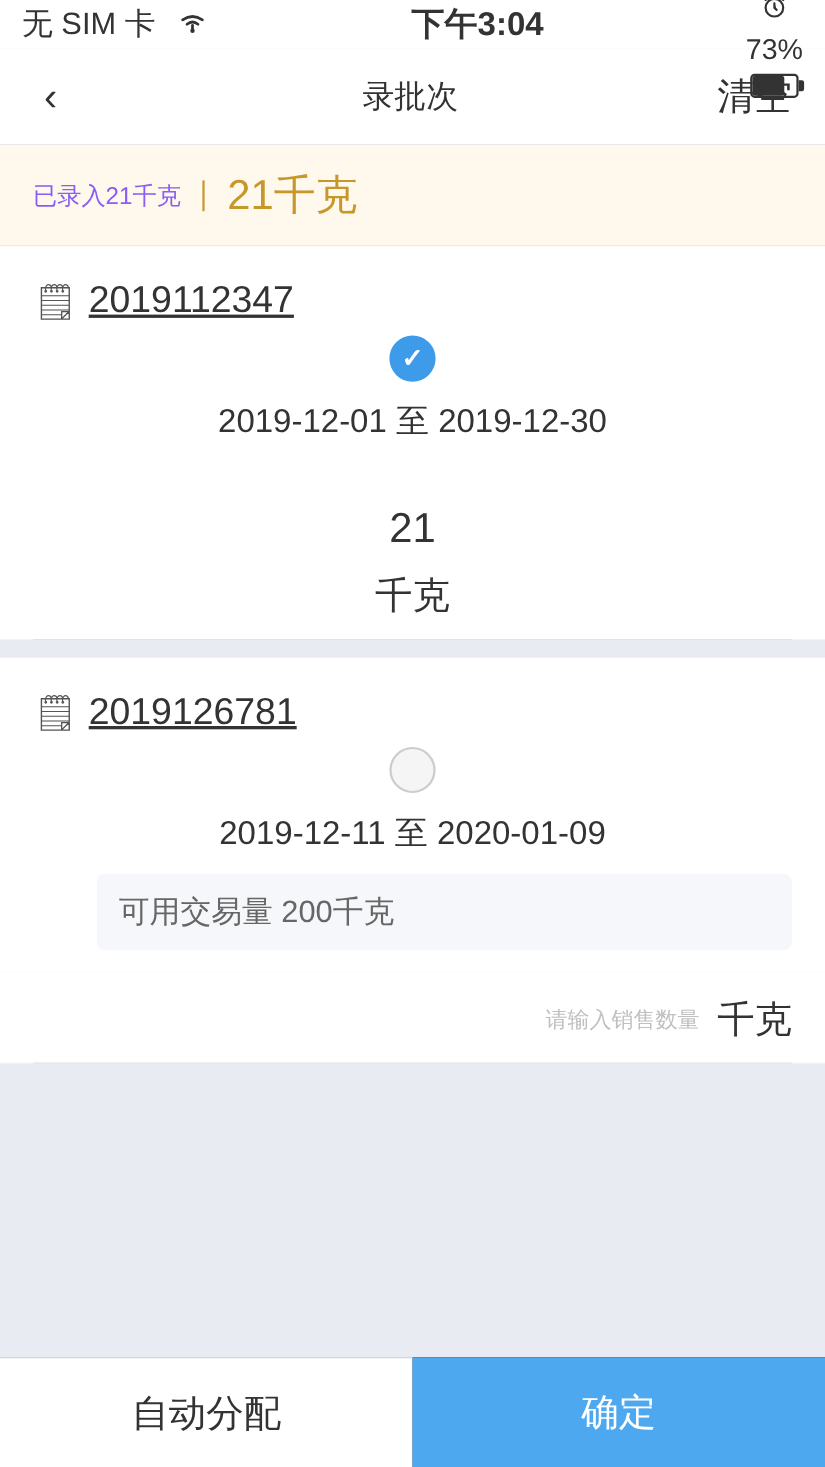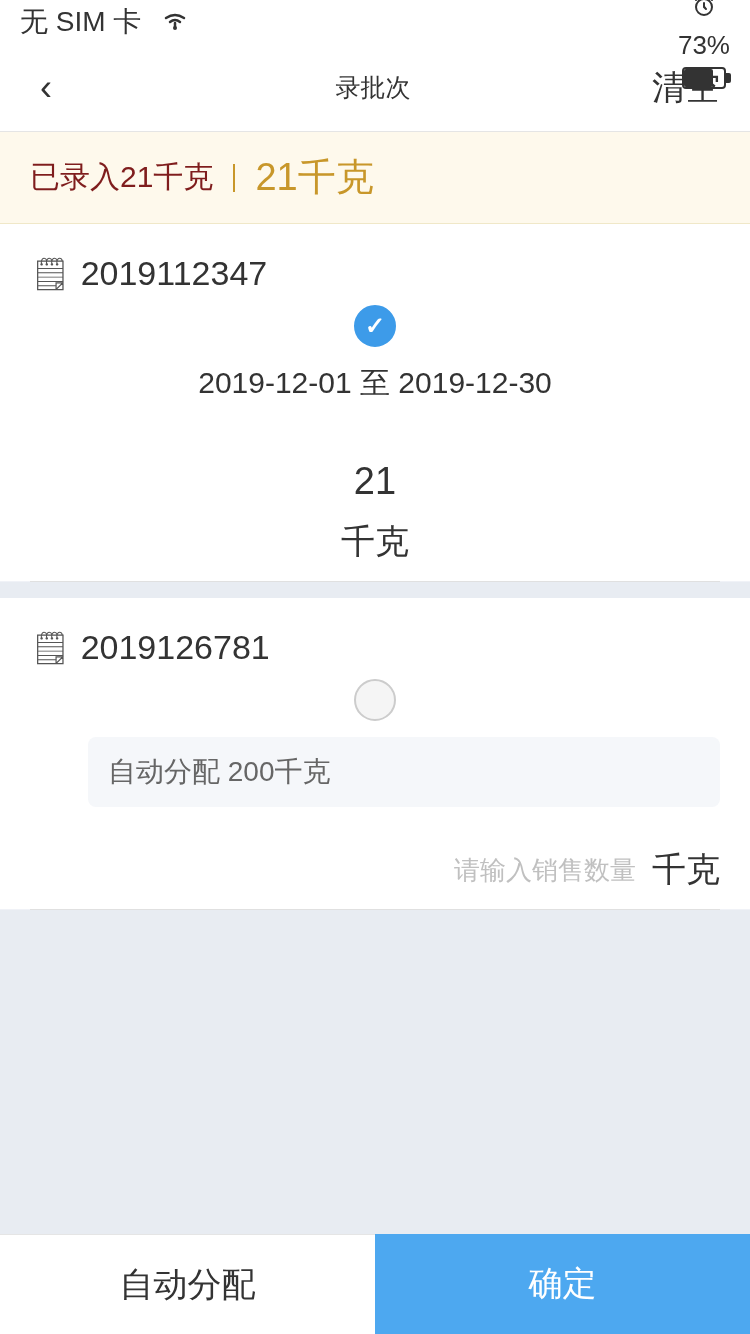--- a/index.html
+++ b/index.html
@@ -79,43 +79,43 @@
       padding: 0 30px;
       border-bottom: 1px solid #e5e5e5;
     }
     .nav-back {
       font-size: 36px;
       color: #333;
       cursor: pointer;
       padding: 10px;
     }
     .nav-title {
-      font-size: 25px;
+      font-size: 29px;
       font-weight: 500;
       color: #333;
       margin-left: 32px;
     }
     .nav-clear {
       font-size: 34px;
       color: #333;
       cursor: pointer;
     }
 
     
     .summary-banner {
       background: #fef9ec;
       padding: 20px 30px;
       display: flex;
       align-items: center;
       gap: 20px;
       border-bottom: 1px solid #f0e8c8;
     }
     .summary-recorded {
-      color: #7f1d1d;
-      font-size: 30px;
+      color: #8b5cf6;
+      font-size: 22px;
     }
     .summary-divider {
       width: 2px;
       height: 28px;
       background: #c8972a;
     }
     .summary-amount {
       color: #c8972a;
       font-size: 38px;
     }
@@ -134,20 +134,21 @@
       margin-bottom: 12px;
     }
     .batch-doc-icon {
       font-size: 32px;
       color: #555;
     }
     .batch-id {
       font-size: 34px;
       font-weight: 500;
       color: #333;
+      text-decoration: underline;
     }
 
     .batch-date-row {
       display: flex;
       align-items: center;
       gap: 16px;
       margin-bottom: 16px;
       flex-direction: column;
     }
     .radio-circle {
@@ -219,21 +220,21 @@
     
     .input-row {
       display: flex;
       align-items: center;
       justify-content: flex-end;
       padding: 20px 30px 16px 30px;
       background: #fff;
       gap: 16px;
     }
     .input-placeholder {
-      font-size: 26px;
+      font-size: 20px;
       color: #c0c0c0;
     }
     .input-unit {
       font-size: 34px;
       color: #333;
     }
     .input-underline {
       height: 1px;
       background: #e0e0e0;
       margin: 0 30px;
@@ -288,20 +289,21 @@
     <span>无 SIM 卡</span>
     <span>
       <svg width="30" height="22" viewBox="0 0 30 22">
         <path d="M15 18 Q15 14 15 14" stroke="#333" stroke-width="2.5" fill="none" stroke-linecap="round"></path>
         <path d="M10 13 Q15 9 20 13" stroke="#333" stroke-width="2.5" fill="none" stroke-linecap="round"></path>
         <path d="M6 9 Q15 3 24 9" stroke="#333" stroke-width="2.5" fill="none" stroke-linecap="round"></path>
         <circle cx="15" cy="19" r="2" fill="#333"></circle>
       </svg>
     </span>
   </div>
+  <div class="status-center">下午3:04</div>
   <div class="status-right">
     <span>
       <svg width="18" height="22" viewBox="0 0 18 22">
           <path d="M9 2C5.686 2 3 4.686 3 8c0 5 6 12 6 12s6-7 6-12c0-3.314-2.686-6-6-6zm0 8.5A2.5 2.5 0 1 1 9 5.5a2.5 2.5 0 0 1 0 5z" fill="#333"></path>
         </svg>
     </span>
     <span>
       <svg width="22" height="22" viewBox="0 0 22 22">
           <circle cx="11" cy="12" r="8" stroke="#333" stroke-width="2" fill="none"></circle>
           <path d="M11 8v4l2 2" stroke="#333" stroke-width="2" stroke-linecap="round"></path>
@@ -346,22 +348,23 @@
 
 <div class="section-separator"></div>
 
 <div class="batch-card">
   <div class="batch-header">
     <span class="batch-doc-icon">🗒</span>
     <span class="batch-id">2019126781</span>
   </div>
   <div class="batch-date-row">
     <div class="radio-circle"></div>
-  </div>
-  <div class="batch-avail">自动分配 200千克</div>
+    <span class="batch-date">2019-12-11 至 2020-01-09</span>
+  </div>
+  <div class="batch-avail">可用交易量 200千克</div>
 </div>
 
 <div class="input-row">
   <span class="input-placeholder">请输入销售数量</span>
   <span class="input-unit">千克</span>
 </div>
 <div class="input-underline"></div>
 
 <div class="bottom-area"></div>
 

